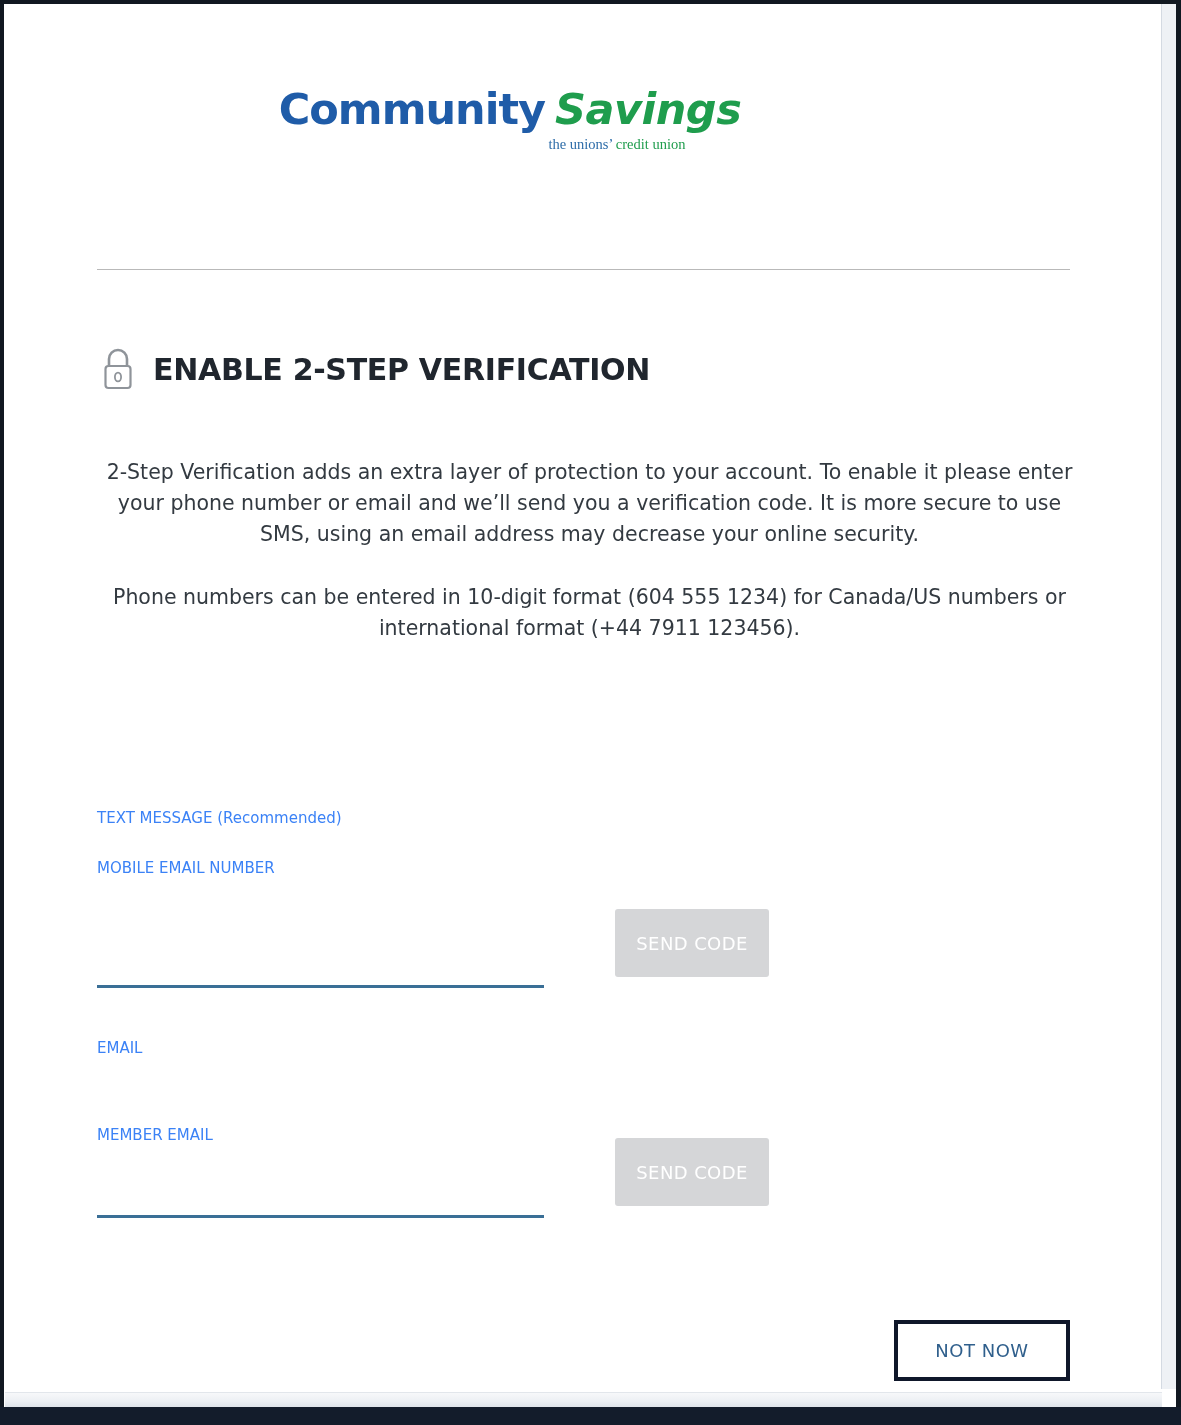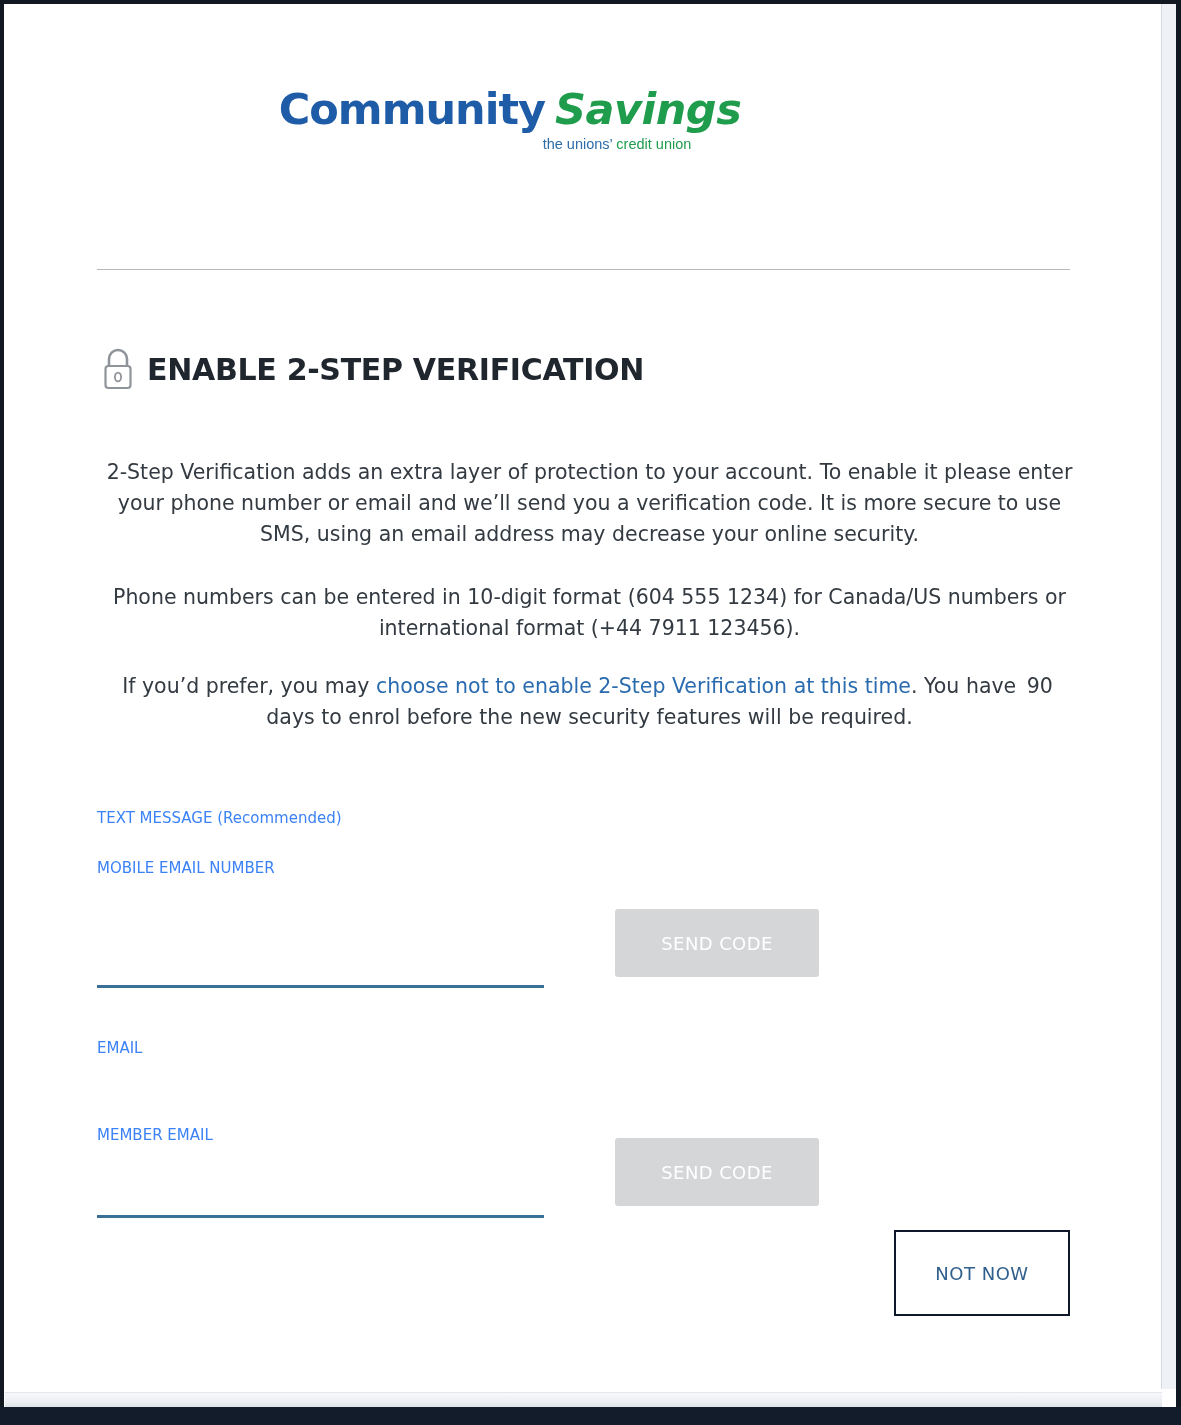--- a/index.html
+++ b/index.html
@@ -97,21 +97,21 @@
   }
   .logo-savings {
     color: #1f9d4d;
     font-weight: bold;
     font-style: italic;
     letter-spacing: -0.5px;
     margin-left: 10px;
   }
   .logo-tagline {
     margin-top: 5px;
-    font-family: Liberation Sans, sans-serif;
+    font-family: Liberation Serif, serif;
     font-size: 14.5px;
     white-space: nowrap;
     padding-left: 190px;
     margin-left: 24px;
   }
   .tag-blue { color: #2d6ca8; }
   .tag-green { color: #1f9d4d; }
 
   .divider {
     position: absolute;
@@ -135,21 +135,21 @@
     height: 50px;
     flex: 0 0 auto;
     display: block;
   }
   .page-title {
     font-family: "DejaVu Sans", sans-serif;
     font-size: 30px;
     font-weight: bold;
     color: #20262e;
     letter-spacing: -0.3px;
-    margin-left: 8px;
+    margin-left: 14px;
     white-space: nowrap;
   }
 
   
   .copy {
     position: absolute;
     left: 92px;
     width: 985px;
     font-family: "DejaVu Sans", sans-serif;
     font-size: 20.5px;
@@ -194,43 +194,43 @@
     font-family: "DejaVu Sans", sans-serif;
     font-size: 19px;
     color: #2a2f35;
     box-sizing: border-box;
   }
   .inp-phone { top: 940px; }
   .inp-email { top: 1170px; }
 
   .send-btn {
     position: absolute;
-    width: 204px;
+    width: 154px;
     height: 68px;
     left: 610px;
     background: #d5d6d8;
     border: none;
     border-radius: 3px;
     color: #ffffff;
     font-family: "DejaVu Sans", sans-serif;
     font-size: 18px;
     letter-spacing: 0.4px;
     cursor: default;
   }
   .send-1 { top: 905px; }
   .send-2 { top: 1134px; }
 
   .not-now-btn {
     position: absolute;
     left: 889px;
-    top: 1226px;
+    top: 1316px;
     width: 176px;
-    height: 86px;
-    background: #ffffff;
-    border: 2px solid #0f172a;
+    height: 61px;
+    background: #ffffff;
+    border: 4px solid #0f172a;
     color: #2f5f8c;
     font-family: "DejaVu Sans", sans-serif;
     font-size: 18px;
     letter-spacing: 0.5px;
     cursor: pointer;
   }
 </style>
 </head>
 <body>
 
@@ -249,21 +249,20 @@
       <svg class="lock-icon" viewBox="0 0 42 50">
         <path d="M12 22 V15 a9 9 0 0 1 18 0 V22" fill="none" stroke="#8f949a" stroke-width="2.6"></path>
         <rect x="8.5" y="22" width="25" height="22" rx="3" ry="3" fill="none" stroke="#8f949a" stroke-width="2.2"></rect>
         <ellipse cx="21" cy="33" rx="3.1" ry="4.4" fill="none" stroke="#8f949a" stroke-width="1.8"></ellipse>
       </svg>
       <div class="page-title">ENABLE 2-STEP VERIFICATION</div>
     </div>
 
     <div class="copy p1">2-Step Verification adds an extra layer of protection to your account. To enable it please enter your phone number or email and we’ll send you a verification code. It is more secure to use SMS, using an email address may decrease your online security.</div>
     <div class="copy p2">Phone numbers can be entered in 10-digit format (604 555 1234) for Canada/US numbers or international format (+44 7911 123456).</div>
-    <div class="copy p3"><span>If you’d prefer, you may </span><a class="inline-link" href="#">choose not to enable 2-Step Verification at this time</a><span>. You have </span><span class="days-token">90</span><span> days to enrol before the new security features will be required.</span></div>
 
     <div class="form-label lbl-sms">TEXT MESSAGE (Recommended)</div>
     <div class="form-label lbl-mobile">MOBILE EMAIL NUMBER</div>
     <input class="text-input inp-phone" type="text" placeholder="" style="">
     <button class="send-btn send-1">SEND CODE</button>
 
     <div class="form-label lbl-email-section">EMAIL</div>
     <div class="form-label lbl-member-email">MEMBER EMAIL</div>
     <input class="text-input inp-email" type="text" placeholder="" style="">
     <button class="send-btn send-2">SEND CODE</button>

